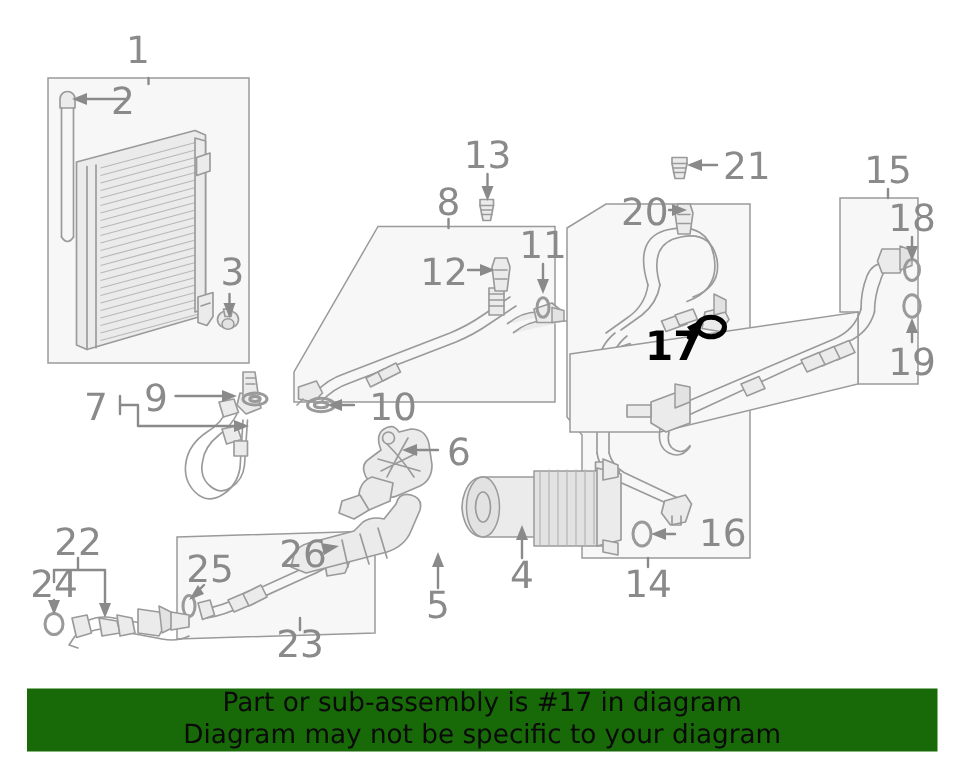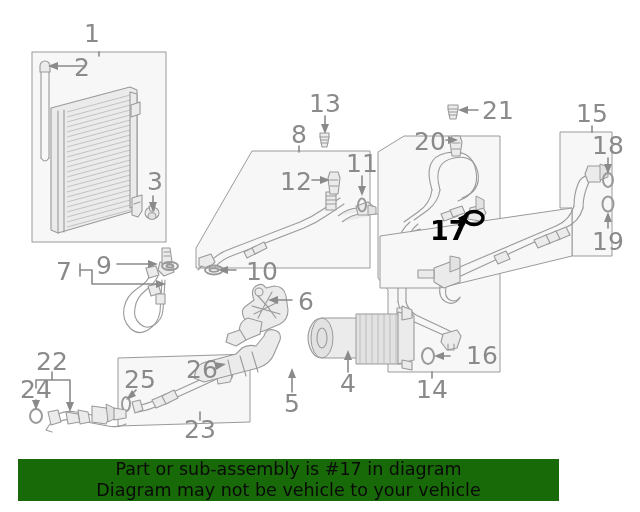--- a/index.html
+++ b/index.html
@@ -394,18 +394,18 @@
     <text class="lbl" x="482" y="119" text-anchor="start">21</text>
     <text class="lbl" x="52" y="370" text-anchor="middle">22</text>
     <text class="lbl" x="200" y="438" text-anchor="middle">23</text>
     <text class="lbl" x="36" y="398" text-anchor="middle">24</text>
     <text class="lbl" x="140" y="388" text-anchor="middle">25</text>
     <text class="lbl" x="202" y="378" text-anchor="middle">26</text>
   </g>
 
 </svg>
 
-<div class="banner" style="left:18px;top:459px;width:541px;height:42px;">
+<div class="banner" style="left:18px;top:459px;width:607px;height:42px;">
   <div>Part or sub-assembly is #17 in diagram</div>
-  <div>Diagram may not be vehicle to your vehicle</div>
+  <div>Diagram may not be specific to your diagram</div>
 </div>
 
 </div>
 
 </body></html>

